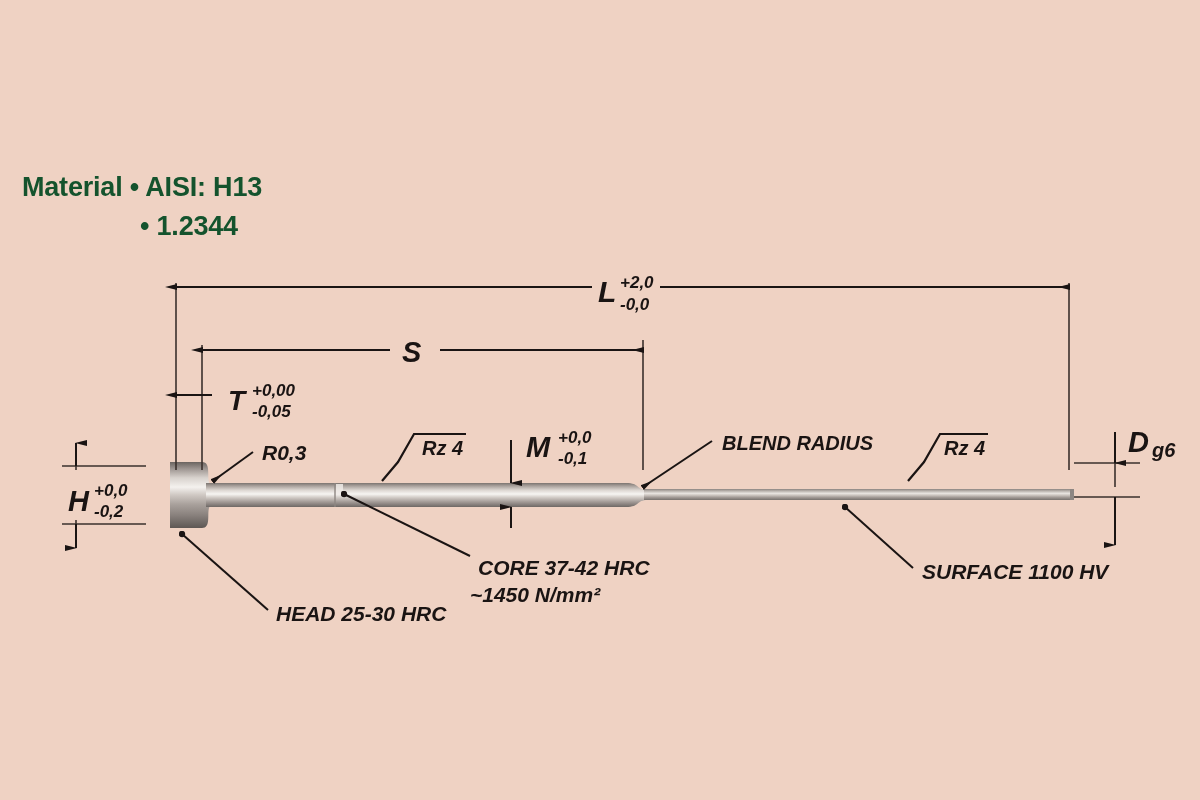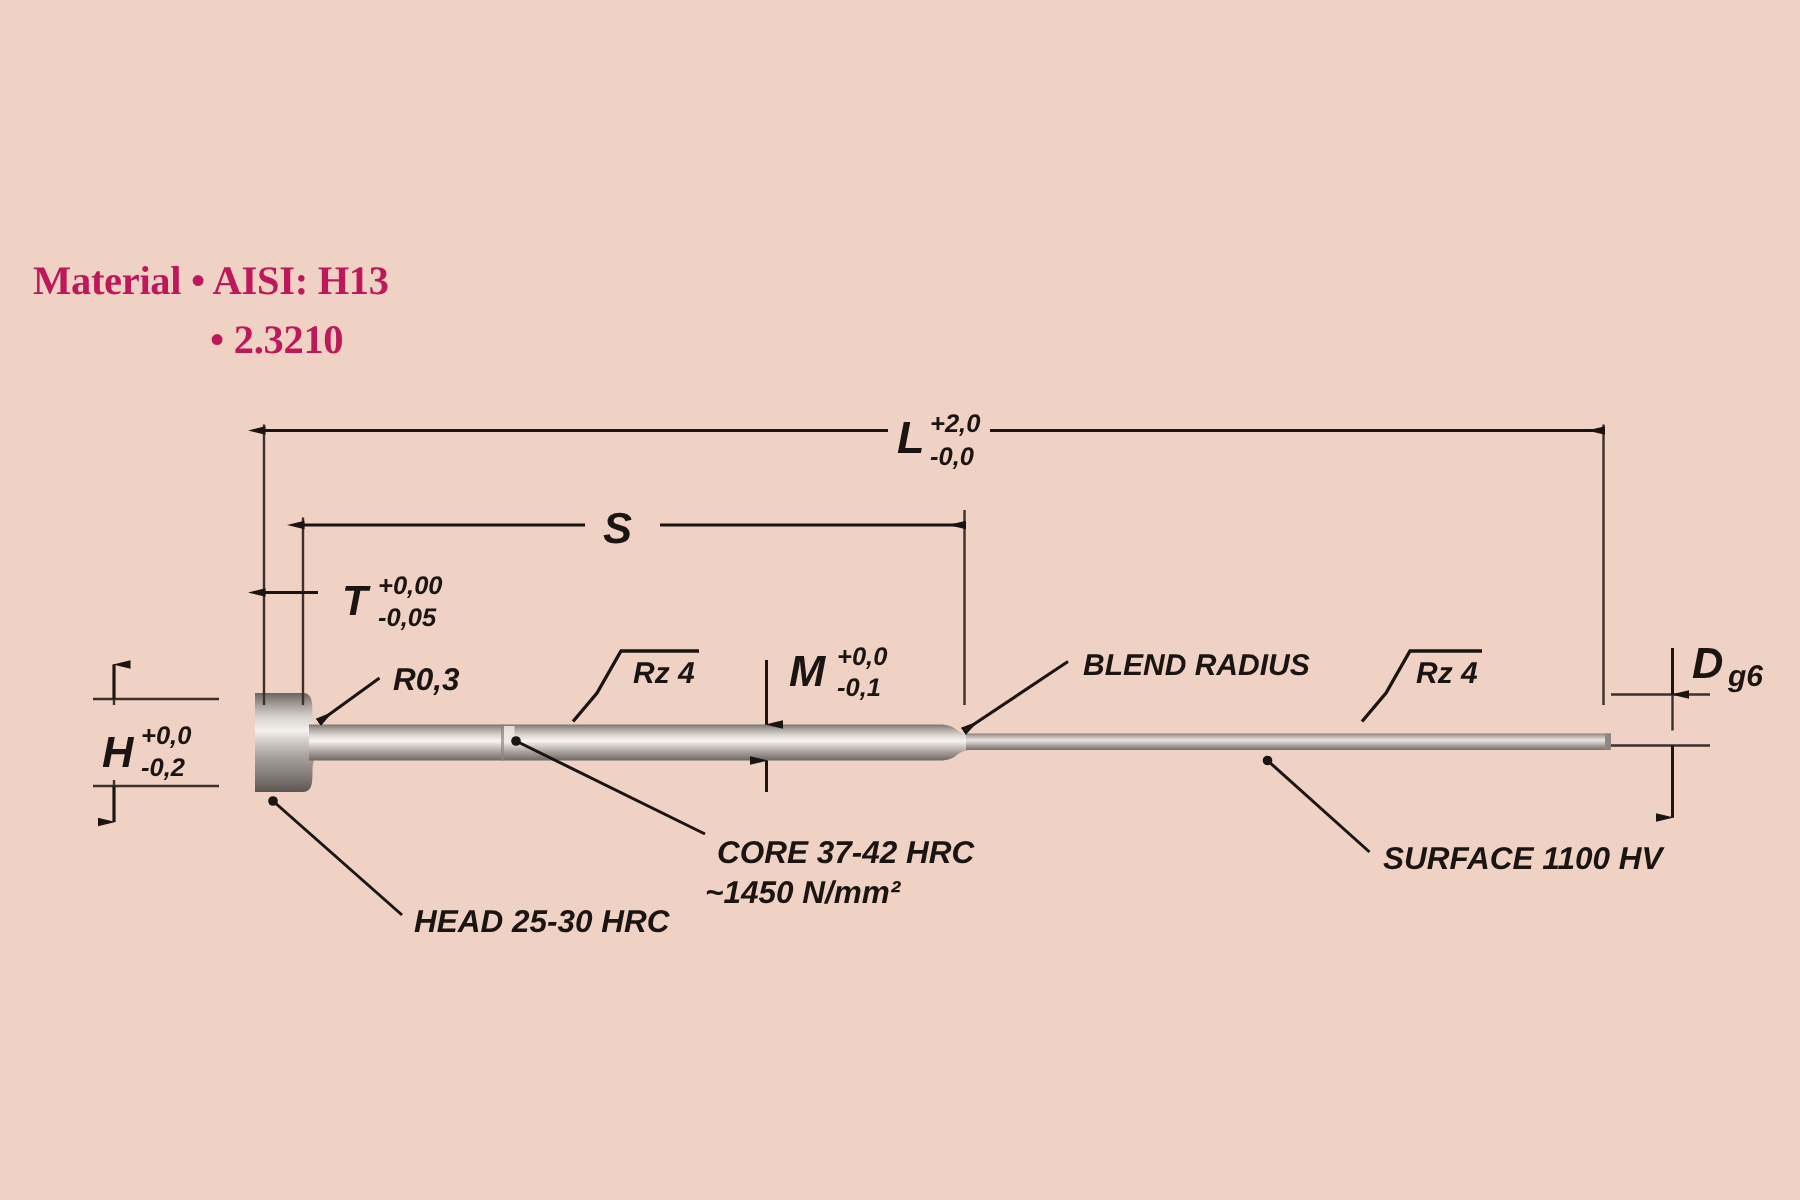--- a/index.html
+++ b/index.html
@@ -17,40 +17,40 @@
   }
   #drawing-svg {
     position: absolute;
     left: 0;
     top: 0;
   }
   .material-block {
     position: absolute;
     left: 22px;
     top: 168px;
-    color: #be185d;
-    font-family: Liberation Serif, serif;
+    color: #14532d;
+    font-family: Liberation Sans, sans-serif;
     font-weight: bold;
     font-size: 27px;
     letter-spacing: -0.2px;
     line-height: 1.45;
     white-space: nowrap;
   }
   .material-line-2 {
     padding-left: 118px;
   }
 </style>
 </head>
 <body>
 
 <div id="stage">
 
   <div class="material-block">
     <div>Material • AISI: H13</div>
-    <div class="material-line-2">• 2.3210</div>
+    <div class="material-line-2">• 1.2344</div>
   </div>
 
   <svg id="drawing-svg" width="1200" height="800" viewBox="0 0 1200 800">
     <defs>
       <linearGradient id="headGrad" x1="0" y1="0" x2="0" y2="1">
         <stop offset="0%" stop-color="#6b6460"></stop>
         <stop offset="10%" stop-color="#9c9490"></stop>
         <stop offset="24%" stop-color="#d8d2cd"></stop>
         <stop offset="38%" stop-color="#f4f1ee"></stop>
         <stop offset="50%" stop-color="#cfc8c3"></stop>

